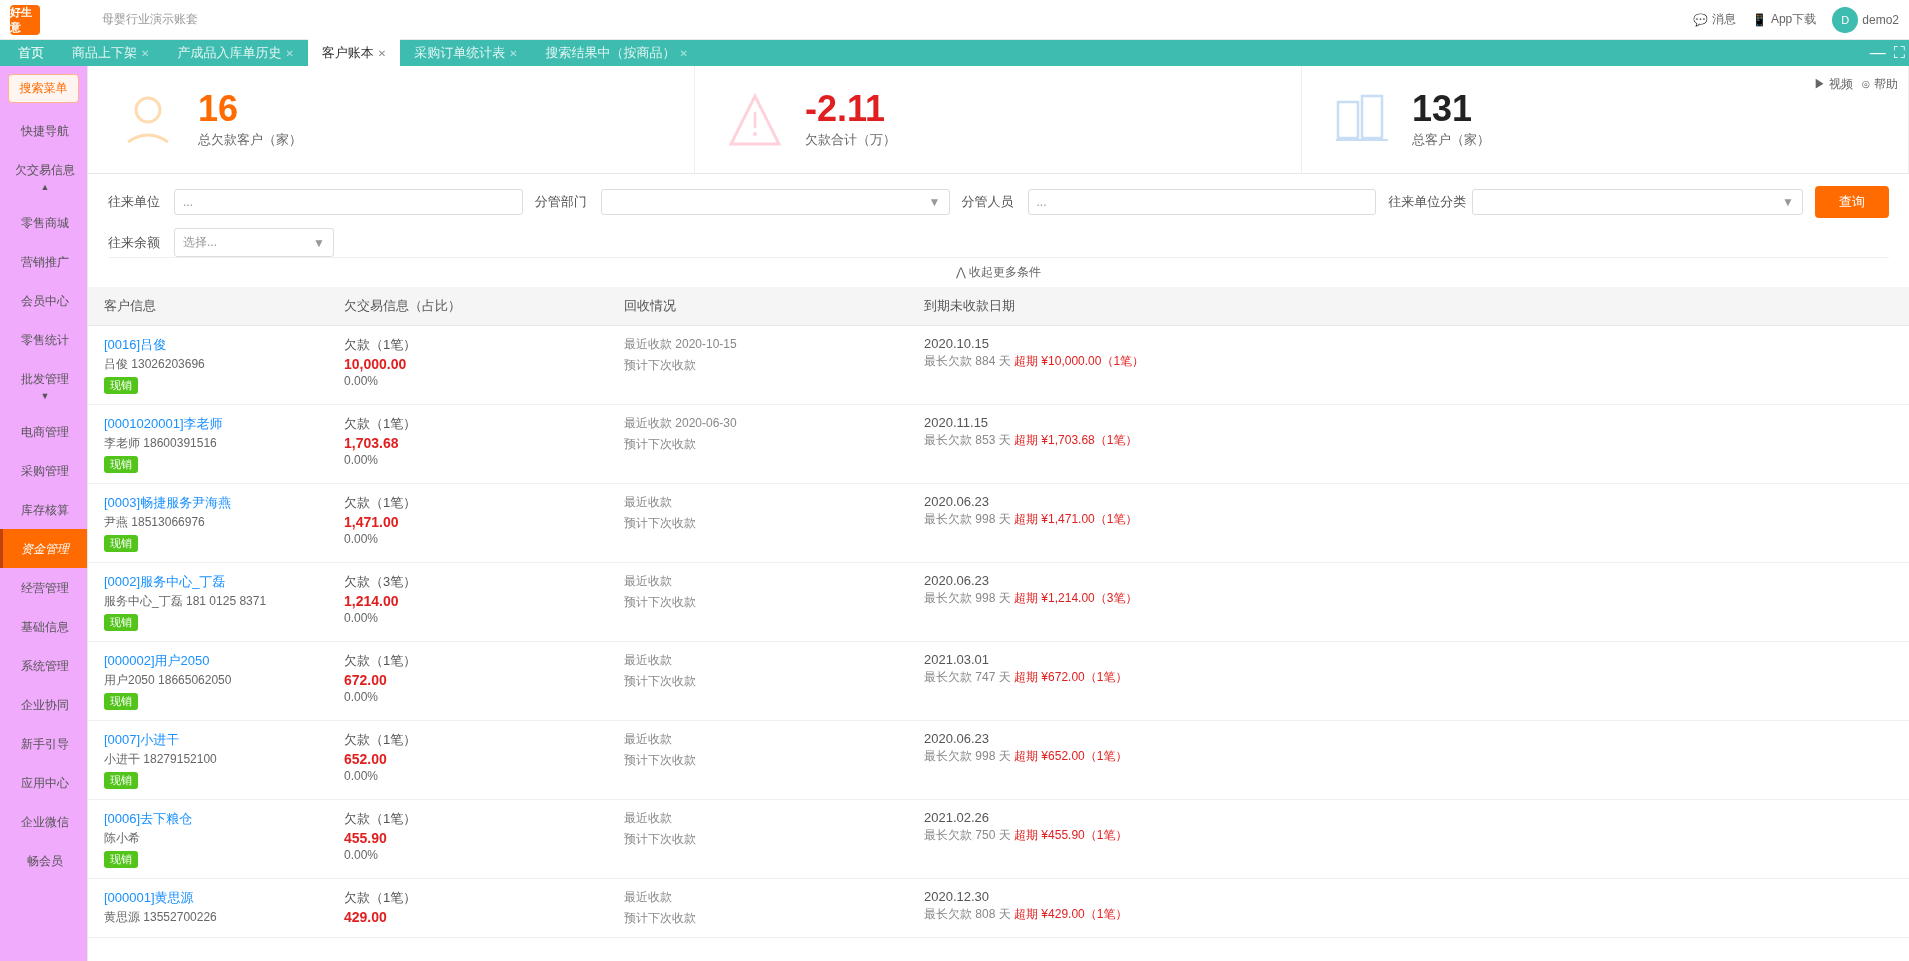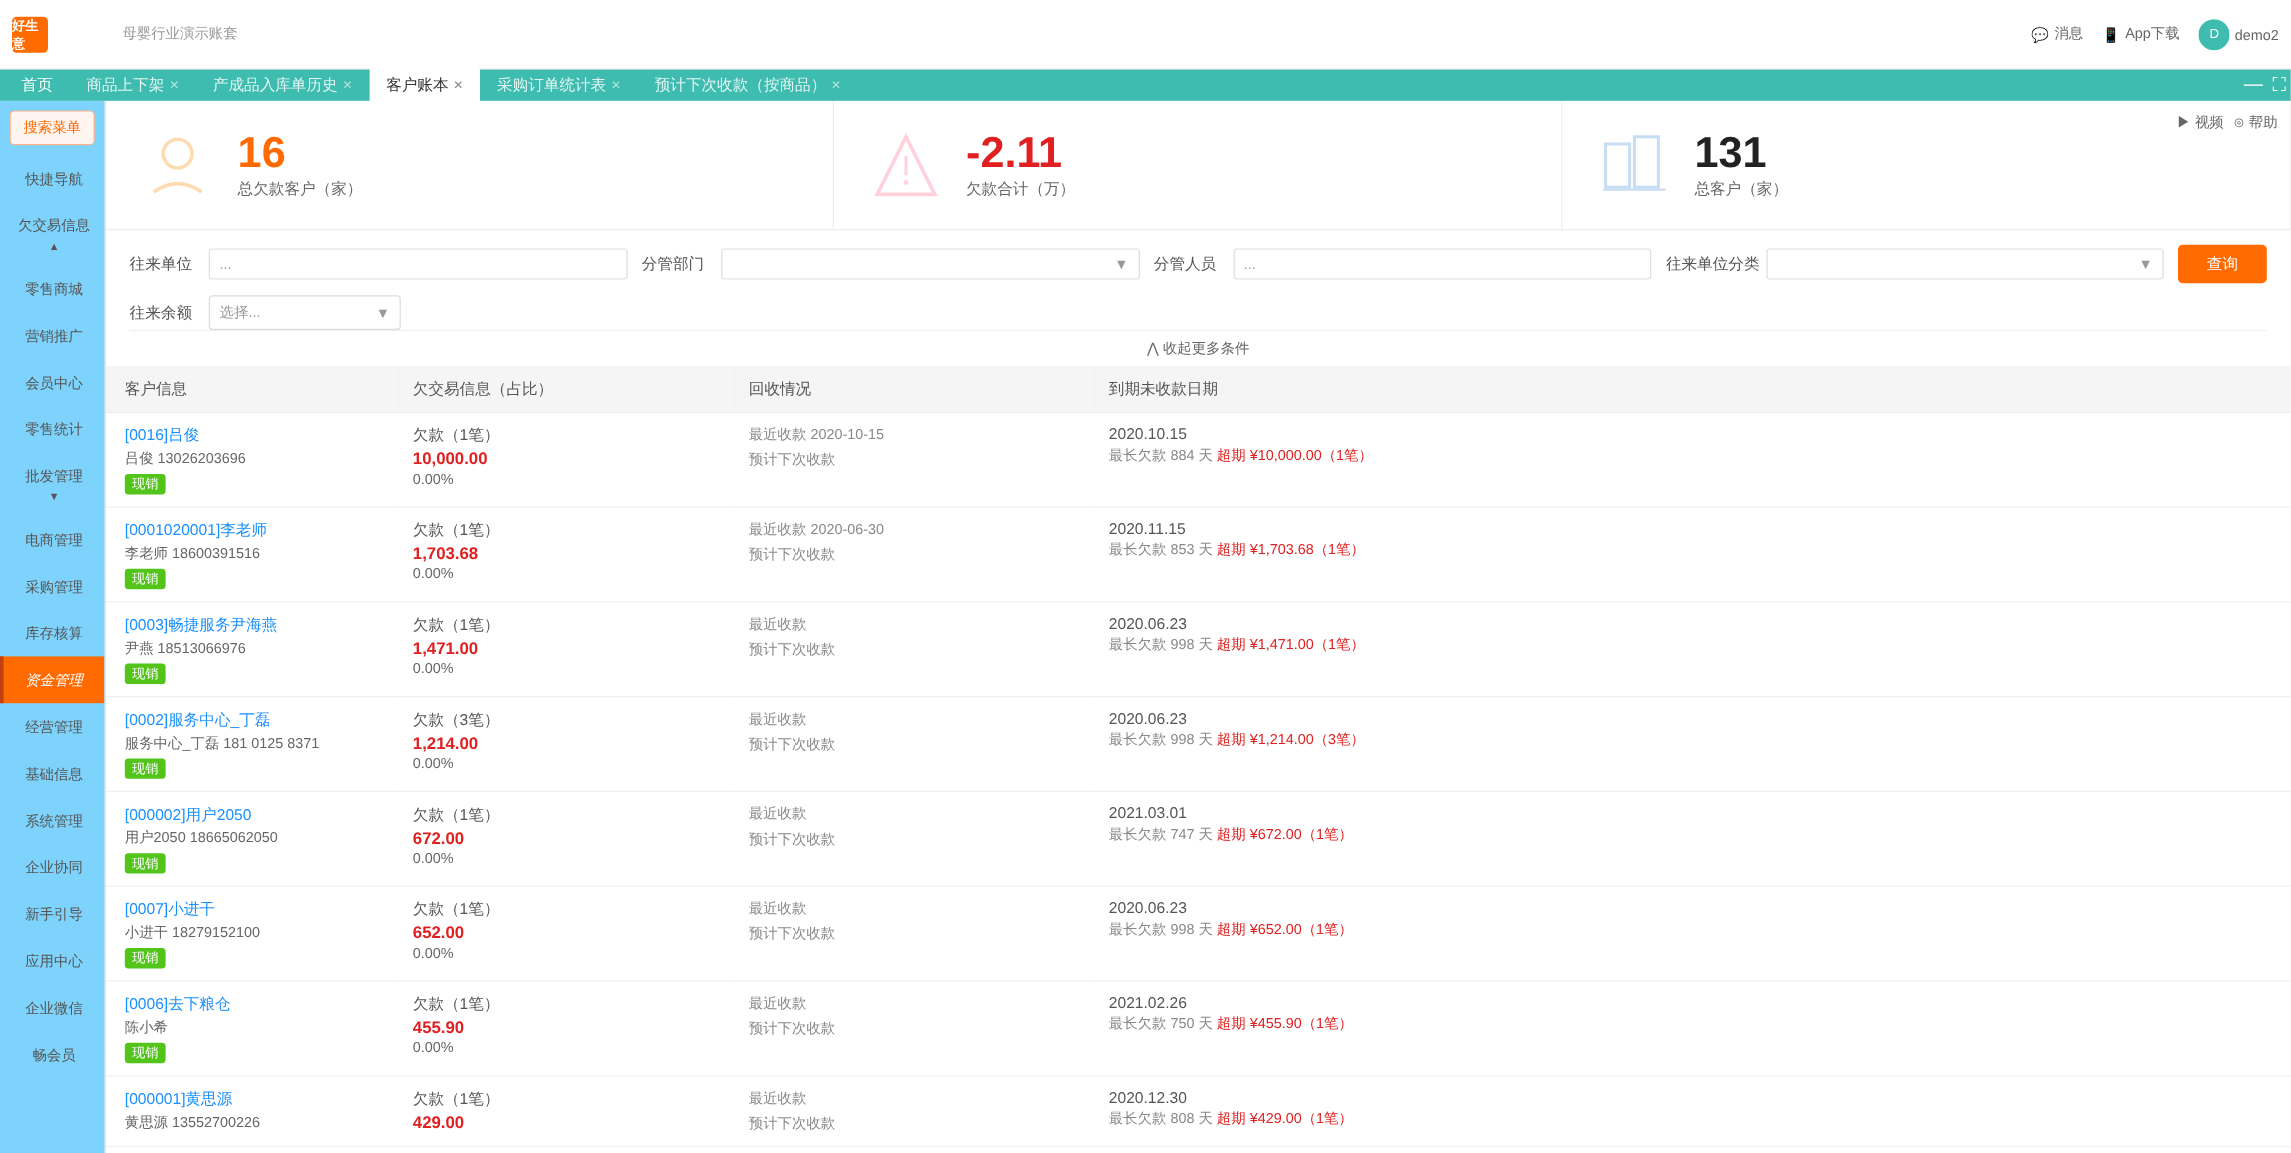--- a/index.html
+++ b/index.html
@@ -1,40 +1,40 @@
 <!DOCTYPE html>
 <html><head>
   <meta charset="utf-8">
   <style>
     * { box-sizing: border-box; margin: 0; padding: 0; }
     body { font-family: 'Microsoft YaHei', Arial, sans-serif; font-size: 13px; background: #f5f5f5; color: #333; overflow: hidden; }
 
     
     .app-wrapper { display: flex; flex-direction: column; height: 961px; width: 1909px; }
-    .top-bar { display: flex; align-items: center; background: #fff; height: 58px; border-bottom: 1px solid #e8e8e8; padding: 0 10px; flex-shrink: 0; }
+    .top-bar { display: flex; align-items: center; background: #fff; height: 40px; border-bottom: 1px solid #e8e8e8; padding: 0 10px; flex-shrink: 0; }
     .logo-area { display: flex; align-items: center; gap: 6px; width: 88px; }
     .logo-icon { width: 30px; height: 30px; background: #ff6b00; border-radius: 4px; display: flex; align-items: center; justify-content: center; color: #fff; font-size: 11px; font-weight: bold; }
     .top-bar-right { margin-left: auto; display: flex; align-items: center; gap: 16px; }
     .top-bar-btn { display: flex; align-items: center; gap: 4px; cursor: pointer; color: #666; font-size: 12px; }
     .avatar { width: 26px; height: 26px; border-radius: 50%; background: #ccc; display: flex; align-items: center; justify-content: center; overflow: hidden; }
 
     
     .tab-bar { display: flex; align-items: center; background: #3dbcaf; height: 26px; flex-shrink: 0; padding: 0 4px; }
     .tab-item { display: flex; align-items: center; gap: 4px; padding: 0 14px; height: 32px; border-radius: 4px 4px 0 0; cursor: pointer; font-size: 13px; color: rgba(255,255,255,0.85); white-space: nowrap; position: relative; }
     .tab-item.active { background: #fff; color: #333; }
     .tab-item .close-btn { font-size: 10px; color: inherit; cursor: pointer; opacity: 0.7; }
     .tab-home { color: #fff; font-size: 13px; }
     .tab-bar-right { margin-left: auto; display: flex; gap: 8px; }
     .tab-bar-icon { color: #fff; cursor: pointer; font-size: 16px; }
 
     
     .main-area { display: flex; flex: 1; overflow: hidden; }
 
     
-    .sidebar { width: 88px; background: #7dd3fc; border-right: 1px solid #e8e8e8; display: flex; flex-direction: column; flex-shrink: 0; overflow-y: auto; }
+    .sidebar { width: 88px; background: #f0abfc; border-right: 1px solid #e8e8e8; display: flex; flex-direction: column; flex-shrink: 0; overflow-y: auto; }
     .sidebar-search { padding: 8px; }
     .sidebar-search-btn { width: 100%; background: #fff5f0; border: 1px solid #ffb38a; border-radius: 4px; padding: 5px 0; color: #ff6b00; font-size: 12px; text-align: center; cursor: pointer; }
     .sidebar-nav-item { padding: 10px 4px; text-align: center; cursor: pointer; color: #555; font-size: 12px; border-left: 3px solid transparent; }
     .sidebar-nav-item.active { background: #ff6b00; color: #fff; border-left: 3px solid #c2410c; font-style: italic; }
     .sidebar-nav-item .nav-label { font-size: 12px; margin-top: 2px; }
 
     
     .content-area { flex: 1; display: flex; flex-direction: column; overflow: hidden; }
 
     
@@ -133,21 +133,21 @@
     </div>
     <div class="tab-item active">
       <span>客户账本</span>
       <span class="close-btn" style="color:#555;">✕</span>
     </div>
     <div class="tab-item">
       <span>采购订单统计表</span>
       <span class="close-btn">✕</span>
     </div>
     <div class="tab-item">
-      <span>预计下次收款（按商品）</span>
+      <span>搜索结果中（按商品）</span>
       <span class="close-btn">✕</span>
     </div>
     <div class="tab-bar-right">
       <span class="tab-bar-icon">—</span>
       <span class="tab-bar-icon">⛶</span>
     </div>
   </div>
 
   <div class="main-area">
 

